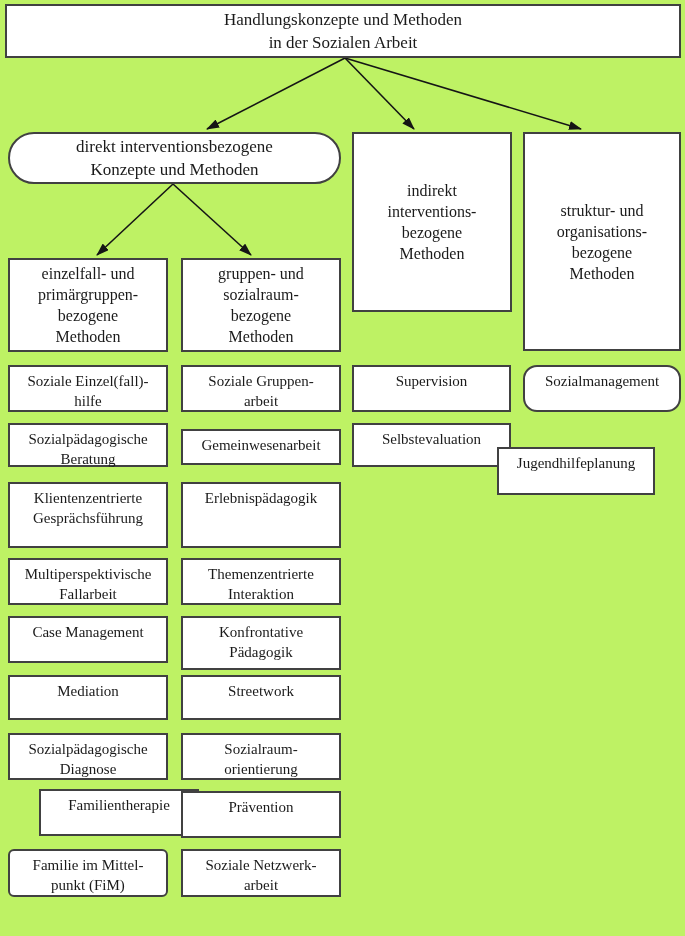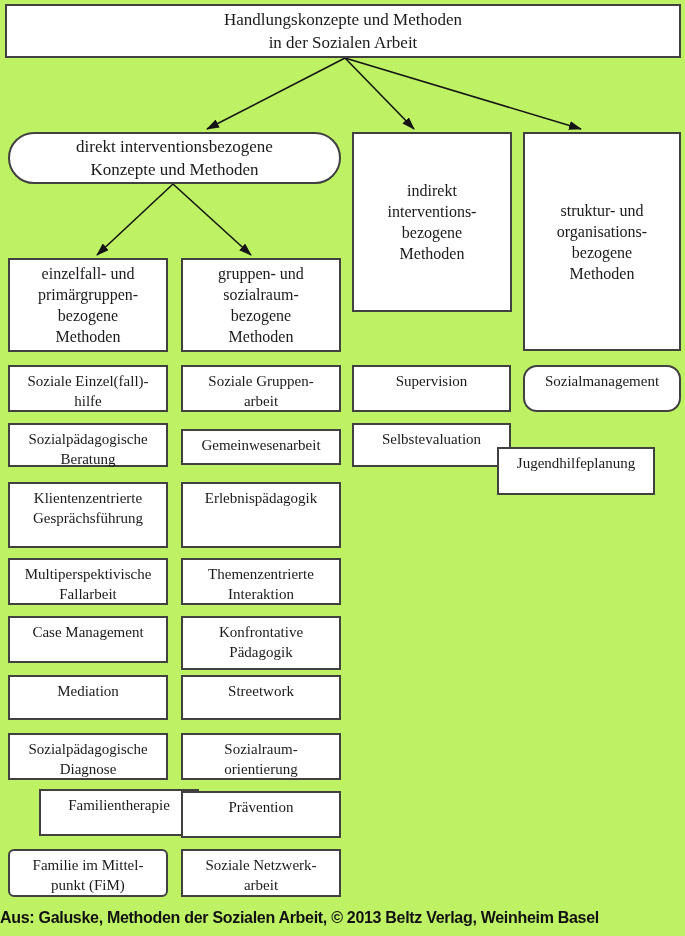--- a/index.html
+++ b/index.html
@@ -129,15 +129,14 @@
   <div class="box cell" style="left:181px; top:791px; width:160px; height:47px;">Prävention</div>
   <div class="box cell" style="left:181px; top:849px; width:160px; height:48px;">Soziale Netzwerk-
 arbeit</div>
 
   <div class="box cell" style="left:352px; top:365px; width:159px; height:47px;">Supervision</div>
   <div class="box cell" style="left:352px; top:423px; width:159px; height:44px;">Selbstevaluation</div>
 
   <div class="box cell" style="left:523px; top:365px; width:158px; height:47px;border-radius:14px;">Sozialmanagement</div>
   <div class="box cell" style="left:497px; top:423px; width:158px; height:48px;margin-top:24px;">Jugendhilfeplanung</div>
 
-  <div class="caption">Aus: Galuske, Methoden der Sozialen Arbeit, © 2013 Beltz Verlag, Weinheim Basel</div>
 
 </div>
 
 </body></html>

